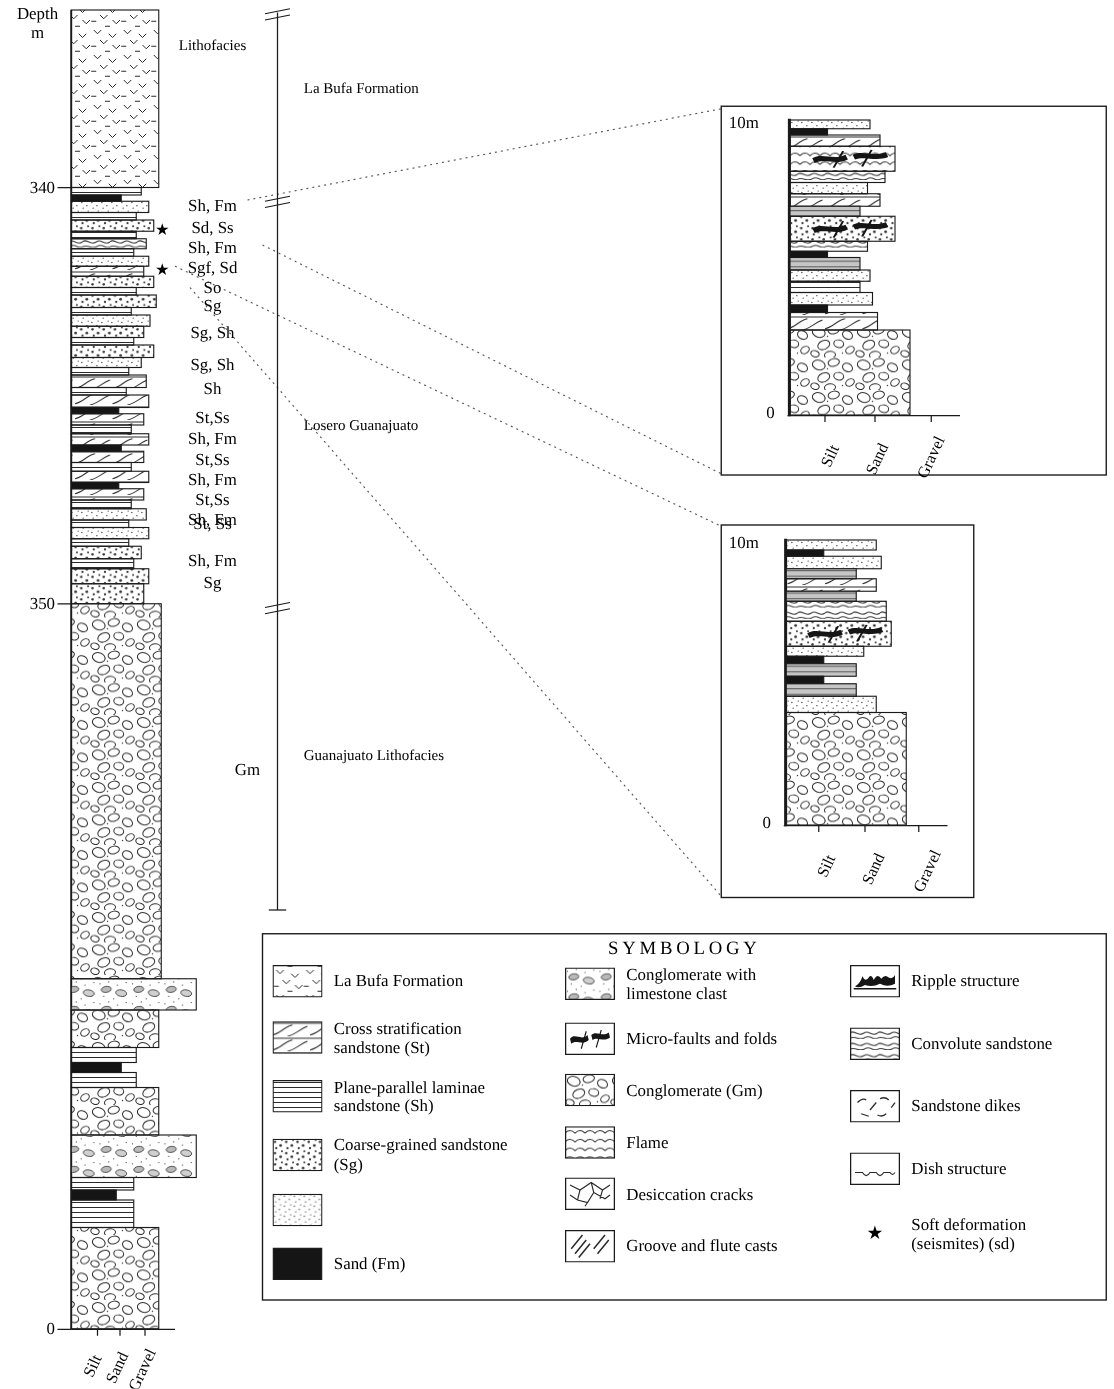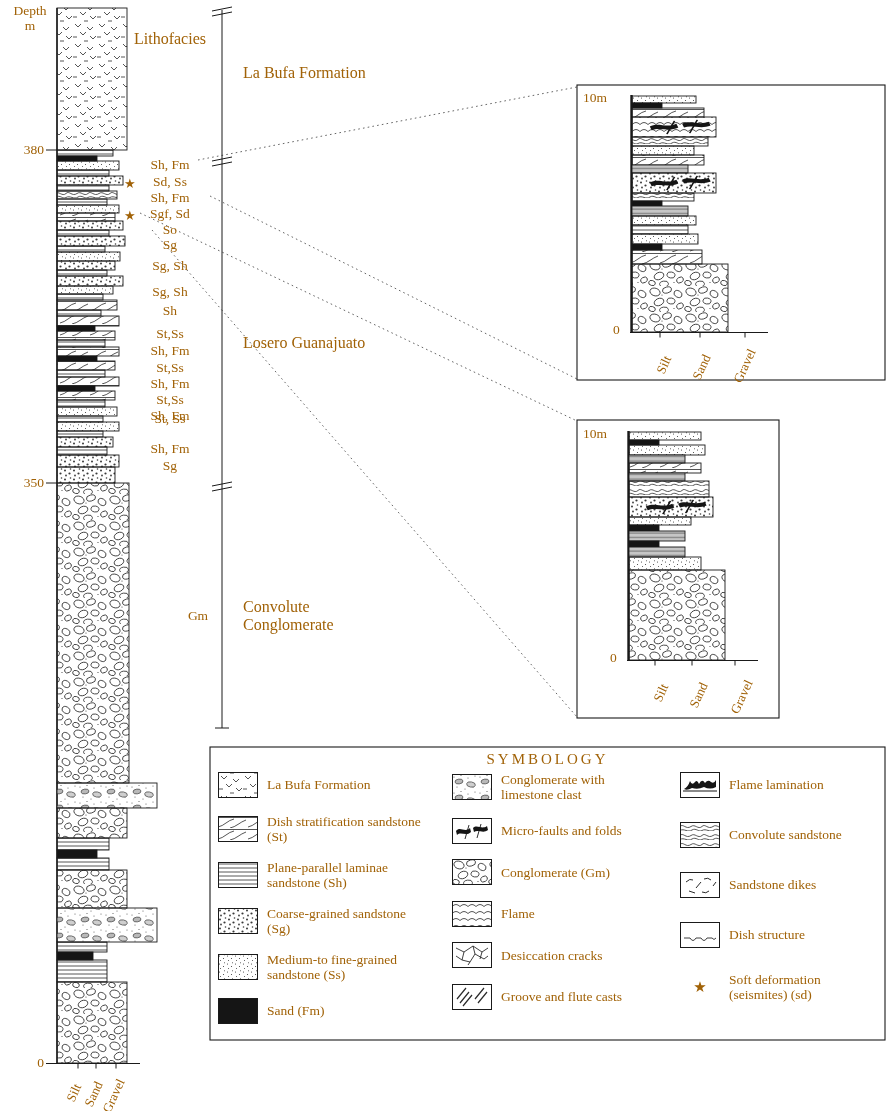--- a/index.html
+++ b/index.html
@@ -1,34 +1,34 @@
 <!DOCTYPE html>
 <html><head>
 <meta charset="utf-8">
 <style>
   *{box-sizing:border-box}
   html,body{margin:0;padding:0;background:#fff}
   #stage{position:relative;width:891px;height:1111px;background:#fff;overflow:hidden;
-         font-family:"Liberation Serif", serif;color:#a16207}
+         font-family:"Liberation Serif", serif;color:#000000}
   svg.bg{position:absolute;left:0;top:0}
   .pl{fill:none;stroke:#2a2a2a;stroke-width:.8}
   .pd{fill:#3a3a3a;stroke:none}
   .bed{stroke:#1a1a1a;stroke-width:.9}
   .axis{stroke:#1a1a1a;stroke-width:1.5;fill:none}
   .axth{stroke:#1a1a1a;stroke-width:2.4;fill:none}
   .thin{stroke:#1a1a1a;stroke-width:1;fill:none}
   .dotted{stroke:#555;stroke-width:.9;stroke-dasharray:1.6 3.2;fill:none}
   .box{fill:none;stroke:#1a1a1a;stroke-width:1.1}
   .swb{stroke:#1a1a1a;stroke-width:1}
   .lbl{position:absolute;font-size:13.5px;line-height:1.12;white-space:nowrap}
   .ctr{text-align:center}
   .wrap{white-space:normal}
   .rot{transform:rotate(-65deg);transform-origin:0 0;font-size:13px}
   .star{font-size:13px;line-height:1}
-  .hdr{font-size:16px}
+  .hdr{font-size:12px}
   .legend-col{position:absolute;display:flex;flex-direction:column;justify-content:space-between}
   .legend-item{display:flex;align-items:center;gap:9px}
   .legend-item .txt{font-size:13.5px;line-height:1.12;white-space:normal}
   .star-slot{display:inline-block;width:40px;text-align:center;font-size:15px}
   #legend-title{position:absolute;left:210px;top:751px;width:675px;text-align:center;
                 font-size:15px;letter-spacing:3px}
 </style>
 </head>
 <body>
 
@@ -262,21 +262,21 @@
     <rect class="bed" x="629" y="570" width="96" height="90" fill="url(#p-gm)"></rect>
   </g>
 
   <rect class="box" x="210" y="747" width="675" height="293"></rect>
 </svg>
 
 <div class="lbl ctr" style="left:6px;top:3px;width:48px">
   <div>Depth</div>
   <div>m</div>
 </div>
-<div class="lbl" style="left:10px;top:142px;width:34px;text-align:right">380</div>
+<div class="lbl" style="left:10px;top:142px;width:34px;text-align:right">340</div>
 <div class="lbl" style="left:10px;top:475px;width:34px;text-align:right">350</div>
 <div class="lbl" style="left:10px;top:1055px;width:34px;text-align:right">0</div>
 
 <div class="lbl hdr ctr" style="left:124px;top:30px;width:92px">Lithofacies</div>
 <div class="lbl ctr" style="left:128px;top:157px;width:84px">Sh, Fm</div>
 <div class="lbl ctr" style="left:128px;top:174px;width:84px">Sd, Ss</div>
 <div class="lbl ctr" style="left:128px;top:190px;width:84px">Sh, Fm</div>
 <div class="lbl ctr" style="left:128px;top:206px;width:84px">Sgf, Sd</div>
 <div class="lbl ctr" style="left:128px;top:222px;width:84px">So</div>
 <div class="lbl ctr" style="left:128px;top:237px;width:84px">Sg</div>
@@ -292,21 +292,21 @@
 <div class="lbl ctr" style="left:128px;top:411px;width:84px">St, Ss</div>
 <div class="lbl ctr" style="left:128px;top:441px;width:84px">Sh, Fm</div>
 <div class="lbl ctr" style="left:128px;top:458px;width:84px">Sg</div>
 <div class="lbl ctr" style="left:156px;top:608px;width:84px">Gm</div>
 
 <span class="lbl star" style="left:124px;top:177px">★</span>
 <span class="lbl star" style="left:124px;top:209px">★</span>
 
 <div class="lbl hdr" style="left:243px;top:64px">La Bufa Formation</div>
 <div class="lbl hdr" style="left:243px;top:334px">Losero Guanajuato</div>
-<div class="lbl hdr wrap" style="left:243px;top:598px;width:120px">Convolute Conglomerate</div>
+<div class="lbl hdr wrap" style="left:243px;top:598px;width:120px">Guanajuato Lithofacies</div>
 
 <div class="lbl rot" style="left:64px;top:1098px">Silt</div>
 <div class="lbl rot" style="left:82px;top:1103px">Sand</div>
 <div class="lbl rot" style="left:100px;top:1109px">Gravel</div>
 
 <div class="lbl" style="left:583px;top:90px">10m</div>
 <div class="lbl" style="left:613px;top:322px">0</div>
 <div class="lbl rot" style="left:654px;top:370px">Silt</div>
 <div class="lbl rot" style="left:690px;top:376px">Sand</div>
 <div class="lbl rot" style="left:731px;top:379px">Gravel</div>
@@ -323,39 +323,38 @@
   <div class="legend-item">
     <svg class="swatch" width="40" height="26" viewBox="0 0 40 26">
           <rect class="swb" x=".5" y=".5" width="39" height="25" fill="url(#p-labufa)"></rect>
         </svg>
     <div class="txt" style="width:158px">La Bufa Formation</div>
   </div>
   <div class="legend-item">
     <svg class="swatch" width="40" height="26" viewBox="0 0 40 26">
           <rect class="swb" x=".5" y=".5" width="39" height="25" fill="url(#p-st)"></rect>
         </svg>
-    <div class="txt" style="width:158px">Dish stratification sandstone (St)</div>
+    <div class="txt" style="width:158px">Cross stratification sandstone (St)</div>
   </div>
   <div class="legend-item">
     <svg class="swatch" width="40" height="26" viewBox="0 0 40 26">
           <rect class="swb" x=".5" y=".5" width="39" height="25" fill="url(#p-sh)"></rect>
         </svg>
     <div class="txt" style="width:158px">Plane-parallel laminae sandstone (Sh)</div>
   </div>
   <div class="legend-item">
     <svg class="swatch" width="40" height="26" viewBox="0 0 40 26">
           <rect class="swb" x=".5" y=".5" width="39" height="25" fill="url(#p-sg)"></rect>
         </svg>
     <div class="txt" style="width:158px">Coarse-grained sandstone (Sg)</div>
   </div>
   <div class="legend-item">
     <svg class="swatch" width="40" height="26" viewBox="0 0 40 26">
           <rect class="swb" x=".5" y=".5" width="39" height="25" fill="url(#p-ss)"></rect>
         </svg>
-    <div class="txt" style="width:158px">Medium-to fine-grained sandstone (Ss)</div>
   </div>
   <div class="legend-item">
     <svg class="swatch" width="40" height="26" viewBox="0 0 40 26">
           <rect class="swb" x=".5" y=".5" width="39" height="25" fill="#151515"></rect>
         </svg>
     <div class="txt" style="width:158px">Sand (Fm)</div>
   </div>
 </div>
 
 <div class="legend-col" style="left:452px;top:772px;width:222px;height:238px">
@@ -399,21 +398,21 @@
     <div class="txt" style="width:158px">Groove and flute casts</div>
   </div>
 </div>
 
 <div class="legend-col" style="left:680px;top:772px;width:200px;height:230px">
   <div class="legend-item">
     <svg class="swatch" width="40" height="26" viewBox="0 0 40 26">
           <rect class="swb" x=".5" y=".5" width="39" height="25" fill="#fff"></rect>
           <use href="#g-flame" transform="translate(2,2)"></use>
         </svg>
-    <div class="txt" style="width:148px">Flame lamination</div>
+    <div class="txt" style="width:148px">Ripple structure</div>
   </div>
   <div class="legend-item">
     <svg class="swatch" width="40" height="26" viewBox="0 0 40 26">
           <rect class="swb" x=".5" y=".5" width="39" height="25" fill="url(#p-convolute)"></rect>
         </svg>
     <div class="txt" style="width:148px">Convolute sandstone</div>
   </div>
   <div class="legend-item">
     <svg class="swatch" width="40" height="26" viewBox="0 0 40 26">
           <rect class="swb" x=".5" y=".5" width="39" height="25" fill="#fff"></rect>

